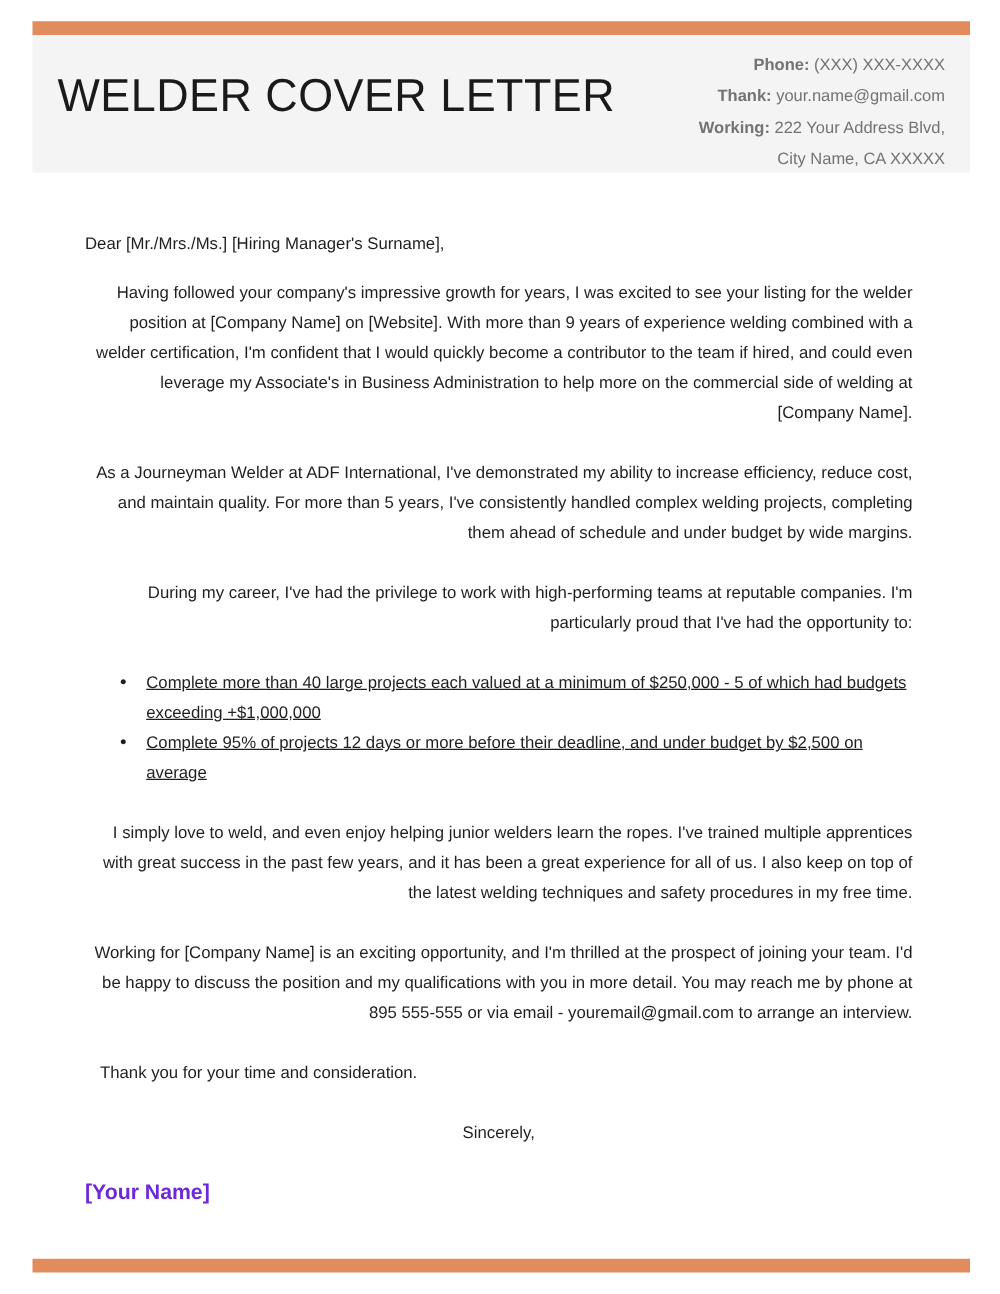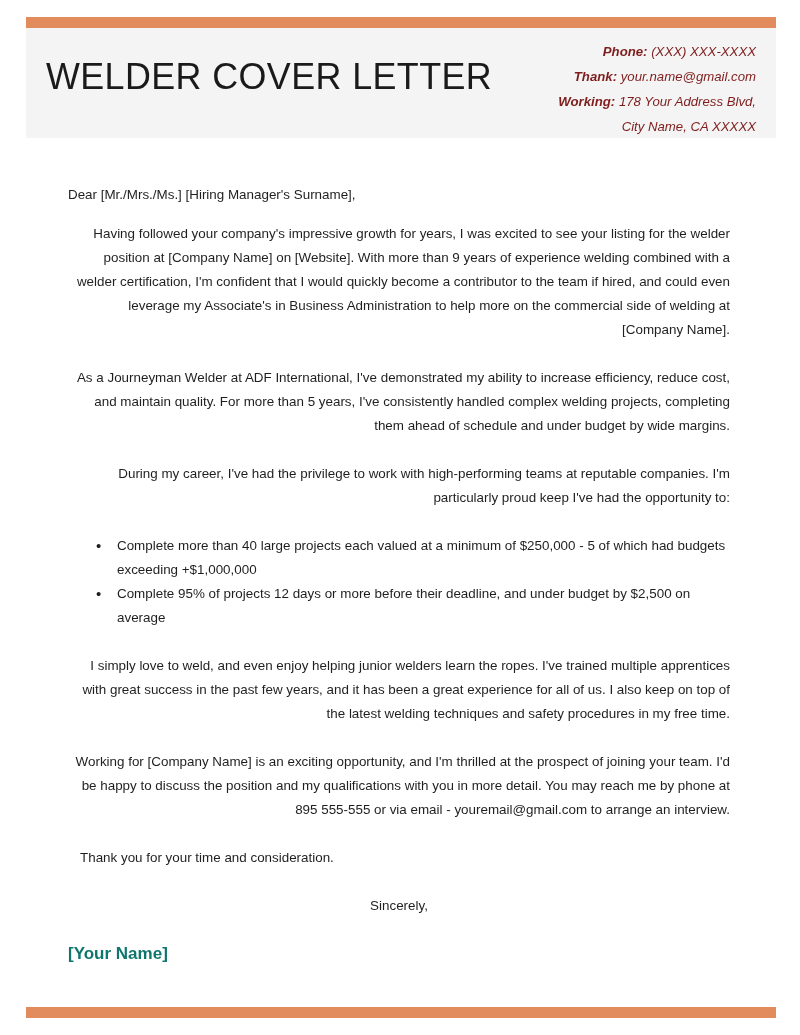--- a/index.html
+++ b/index.html
@@ -62,22 +62,21 @@
   }
 
   .contact-block {
     position: absolute;
     right: 20px;
     top: 11px;
     width: 330px;
     text-align: right;
     font-size: 13.2px;
     line-height: 25px;
-    color: #7f1d1d;
-    font-style: italic;
+    color: #737373;
   }
   .contact-row { white-space: nowrap; }
   .contact-row.address-row { white-space: normal; }
   .contact-label { font-weight: bold; }
   .contact-value { font-weight: normal; }
 
   
   .body-wrap {
     position: absolute;
     left: 68px;
@@ -90,20 +89,21 @@
 
   .salutation { margin-bottom: 15px; }
 
   .para { margin-bottom: 24px; text-align: right; }
   .para:last-child { margin-bottom: 0; }
 
   .bullets {
     list-style: none;
     margin: 0 0 24px 0;
     padding: 0;
+    text-decoration: underline;
   }
   .bullets li {
     position: relative;
     padding-left: 49px;
     margin-bottom: 0px;
   }
   .bullets li::before {
     content: "\2022";
     position: absolute;
     left: 28px;
@@ -112,21 +112,21 @@
     line-height: 24px;
     color: #1f1f1f;
   }
 
   .thanks { margin-bottom: 24px; margin-left: 12px; }
   .signoff { margin-bottom: 24px; text-align: center; }
 
   .signature {
     font-size: 17px;
     font-weight: bold;
-    color: #0f766e;
+    color: #6d28d9;
     margin-top: 23px;
   }
 </style>
 </head>
 <body>
 
 <div id="page">
 
   <div class="rule-top"></div>
 
@@ -138,35 +138,35 @@
       <div class="contact-row">
         <span class="contact-label">Phone:</span>
         <span class="contact-value">(XXX) XXX-XXXX</span>
       </div>
       <div class="contact-row">
         <span class="contact-label">Thank:</span>
         <span class="contact-value">your.name@gmail.com</span>
       </div>
       <div class="contact-row address-row">
         <span class="contact-label">Working:</span>
-        <span class="contact-value">178 Your Address Blvd,</span>
+        <span class="contact-value">222 Your Address Blvd,</span>
         <br>
         <span class="contact-value">City Name, CA XXXXX</span>
       </div>
     </div>
 
   </div>
 
   <div class="body-wrap">
 
     <div class="salutation">Dear [Mr./Mrs./Ms.] [Hiring Manager's Surname],</div>
 
     <p class="para">Having followed your company's impressive growth for years, I was excited to see your listing for the welder position at [Company Name] on [Website]. With more than 9 years of experience welding combined with a welder certification, I'm confident that I would quickly become a contributor to the team if hired, and could even leverage my Associate's in Business Administration to help more on the commercial side of welding at [Company Name].</p>
     <p class="para">As a Journeyman Welder at ADF International, I've demonstrated my ability to increase efficiency, reduce cost, and maintain quality. For more than 5 years, I've consistently handled complex welding projects, completing them ahead of schedule and under budget by wide margins.</p>
-    <p class="para">During my career, I've had the privilege to work with high-performing teams at reputable companies. I'm particularly proud keep I've had the opportunity to:</p>
+    <p class="para">During my career, I've had the privilege to work with high-performing teams at reputable companies. I'm particularly proud that I've had the opportunity to:</p>
 
     <ul class="bullets">
       <li>Complete more than 40 large projects each valued at a minimum of $250,000 - 5 of which had budgets exceeding +$1,000,000</li>
       <li>Complete 95% of projects 12 days or more before their deadline, and under budget by $2,500 on average</li>
     </ul>
 
     <p class="para">I simply love to weld, and even enjoy helping junior welders learn the ropes. I've trained multiple apprentices with great success in the past few years, and it has been a great experience for all of us. I also keep on top of the latest welding techniques and safety procedures in my free time.</p>
     <p class="para">Working for [Company Name] is an exciting opportunity, and I'm thrilled at the prospect of joining your team. I'd be happy to discuss the position and my qualifications with you in more detail. You may reach me by phone at 895 555-555 or via email - youremail@gmail.com to arrange an interview.</p>
 
     <p class="thanks">Thank you for your time and consideration.</p>

